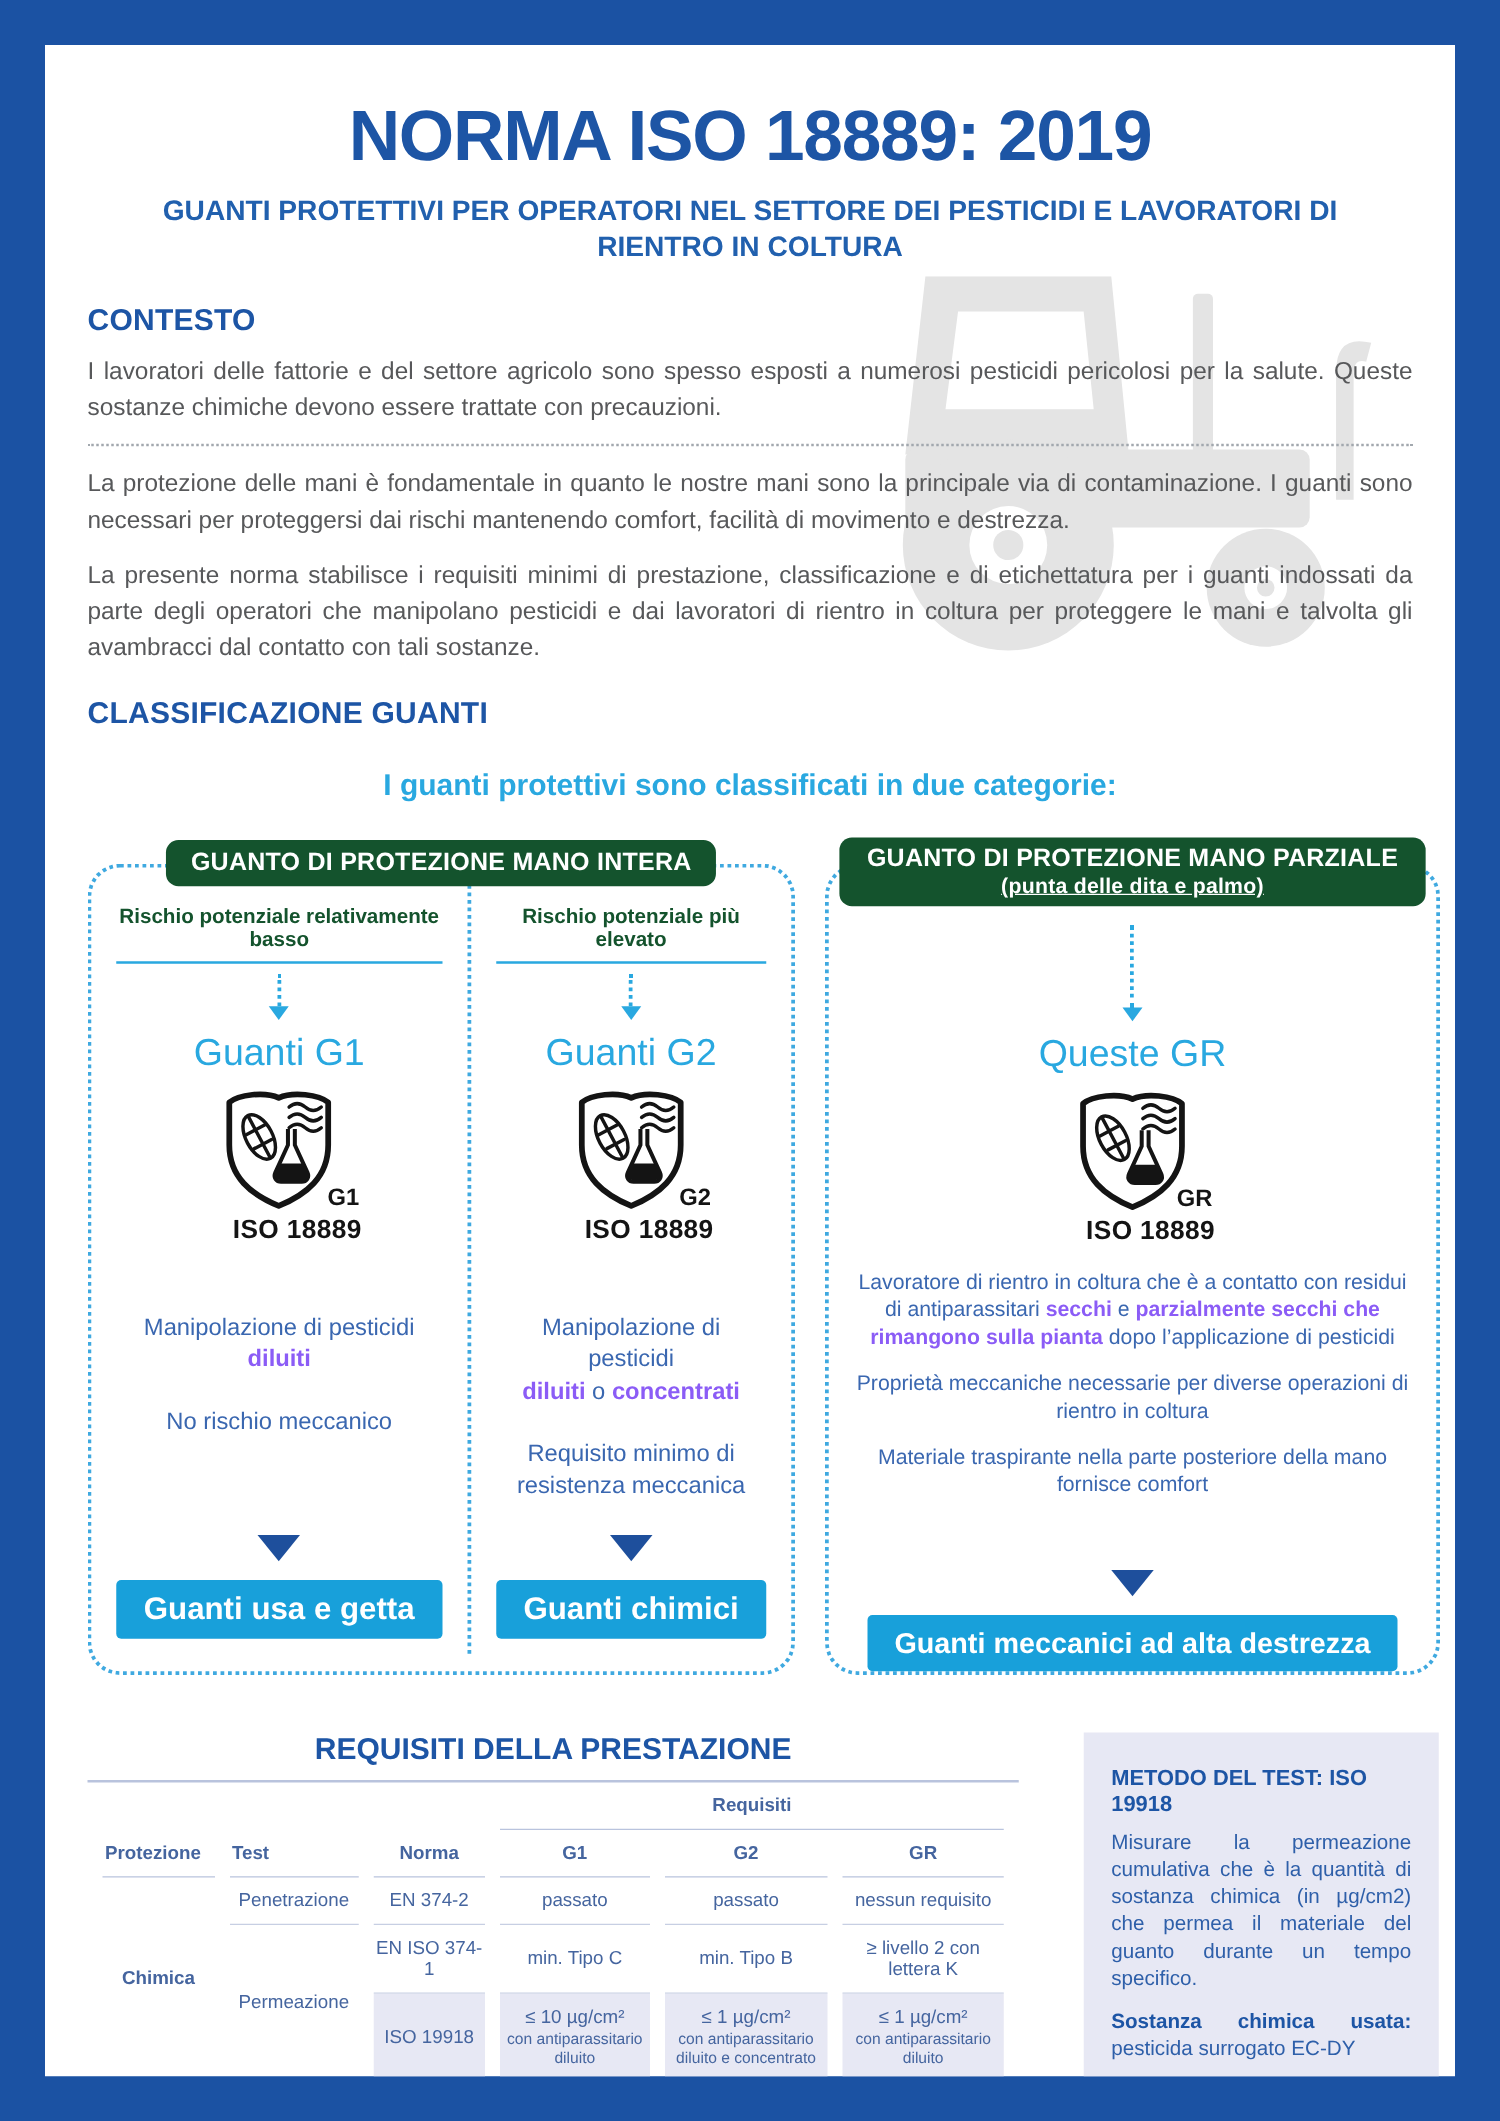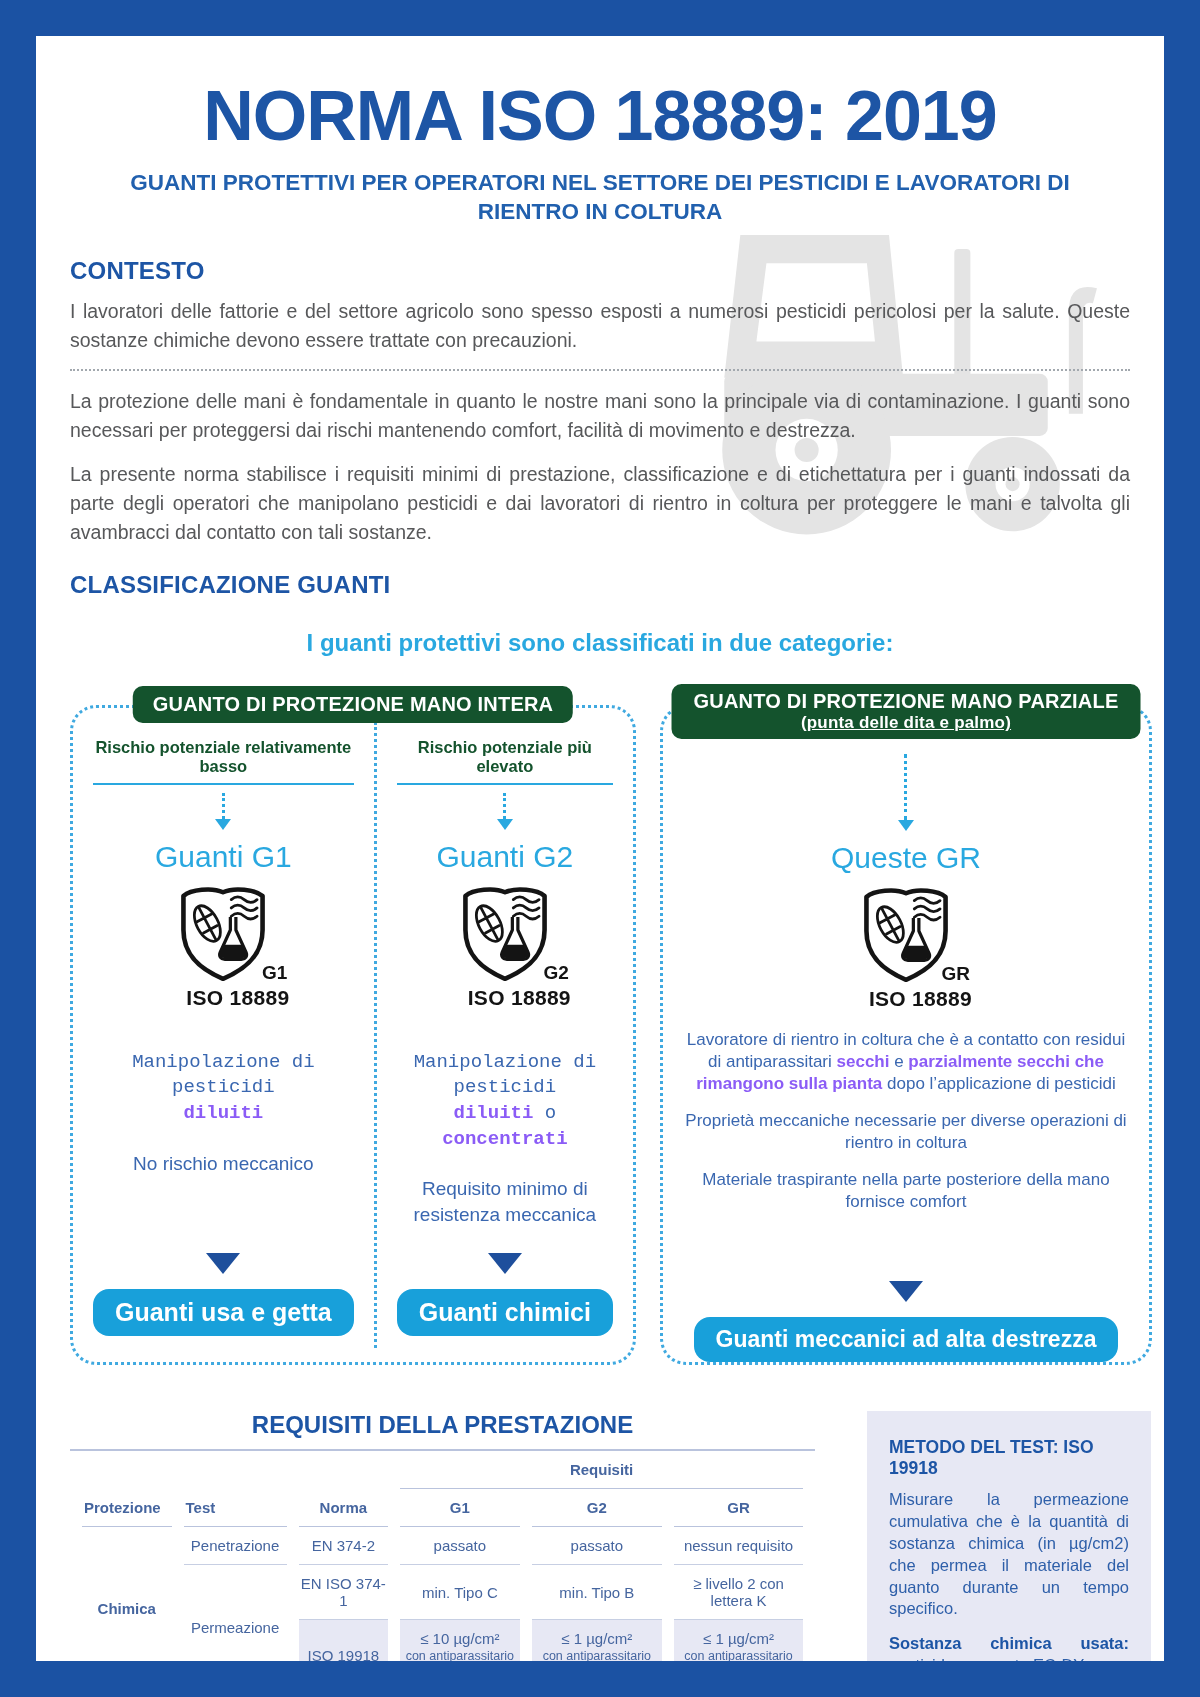--- a/index.html
+++ b/index.html
@@ -1,21 +1,21 @@
 <!DOCTYPE html>
 <html><head>
 <meta charset="utf-8">
 <style>
   html,body{margin:0;padding:0;background:#fff;}
   body{width:1200px;font-family:"Liberation Sans",sans-serif;}
   .page{width:1200px;height:1697px;box-sizing:border-box;border:36px solid #1b52a3;background:#fff;
         padding:14px 34px 16px;display:flex;flex-direction:column;overflow:hidden;}
 
   
-  .title{color:#1d55a5;font-weight:800;font-size:70px;letter-spacing:-1px;text-align:center;margin:26px 0 8px;}
+  .title{color:#1d55a5;font-weight:800;font-size:57px;letter-spacing:-1px;text-align:center;margin:26px 0 8px;}
   .subtitle{color:#2160ae;font-weight:700;font-size:22.5px;line-height:1.3;text-align:center;margin:4px 30px 20px;}
 
   
   .contesto{position:relative;}
   .section-h{color:#1d55a5;font-weight:800;font-size:24px;margin:10px 0 12px;letter-spacing:0.2px;}
   .contesto p{position:relative;z-index:1;color:#57585a;font-size:19.5px;line-height:1.5;margin:0 0 14px;text-align:justify;}
   .dotted-divider{border:none;border-top:2px dotted #a2a8ae;margin:4px 0 16px;position:relative;z-index:1;}
   .tractor{position:absolute;right:28px;top:-12px;width:432px;height:auto;z-index:0;}
 
   
@@ -39,26 +39,26 @@
   .dline{width:0;height:26px;border-left:3px dotted #29a8e0;}
   .dline.tall{height:66px;}
   .dtri{width:0;height:0;border-left:8px solid transparent;border-right:8px solid transparent;border-top:11px solid #29a8e0;}
   .gname{color:#29a8e0;font-weight:400;font-size:30px;margin:8px 0 10px;}
   .pictogram{position:relative;width:132px;margin:0 auto;}
   .pictogram svg{display:block;width:92px;margin:0 auto;}
   .pict-label{position:absolute;right:2px;bottom:26px;color:#141414;font-weight:800;font-size:19px;}
   .pict-caption{display:block;text-align:right;color:#141414;font-weight:800;font-size:21px;margin-top:2px;letter-spacing:0.3px;}
   .ptext{color:#3a67b0;font-size:19px;line-height:1.35;margin:12px 0;}
   .ptext strong{color:#8b5cf6;font-weight:800;}
-  .ptext.first{margin-top:40px;font-family:Liberation Mono, monospace;}
+  .ptext.first{margin-top:54px;}
   .ptext.gr{font-size:17px;line-height:1.32;margin:7px 18px;}
   .bottom{margin-top:auto;display:flex;flex-direction:column;align-items:center;padding-top:14px;}
   .navy-tri{width:0;height:0;border-left:17px solid transparent;border-right:17px solid transparent;
             border-top:21px solid #1e4f9c;margin-bottom:15px;}
-  .pill{background:#18a0da;color:#fff;font-weight:800;font-size:25px;padding:9px 22px;border-radius:16px;white-space:nowrap;}
+  .pill{background:#18a0da;color:#fff;font-weight:800;font-size:25px;padding:9px 22px;border-radius:4px;white-space:nowrap;}
   .pill.gr{font-size:23px;}
 
   
   .requisiti{display:flex;gap:52px;margin-top:46px;align-items:flex-start;}
   .table-wrap{flex:0 0 745px;}
   .table-title{color:#1d55a5;font-weight:800;font-size:24px;text-align:center;margin:0 0 10px;}
   table.req{width:100%;border-collapse:separate;border-spacing:12px 0;
             border-top:2px solid #b9c3dd;border-bottom:2px solid #b9c3dd;}
   table.req td,table.req th{padding:10px 2px;font-size:15px;color:#45659f;text-align:center;vertical-align:middle;}
   .req-head{color:#1d55a5;font-weight:800;font-size:16px;border-bottom:1.5px solid #b9c3dd;padding:9px 0 8px;}

